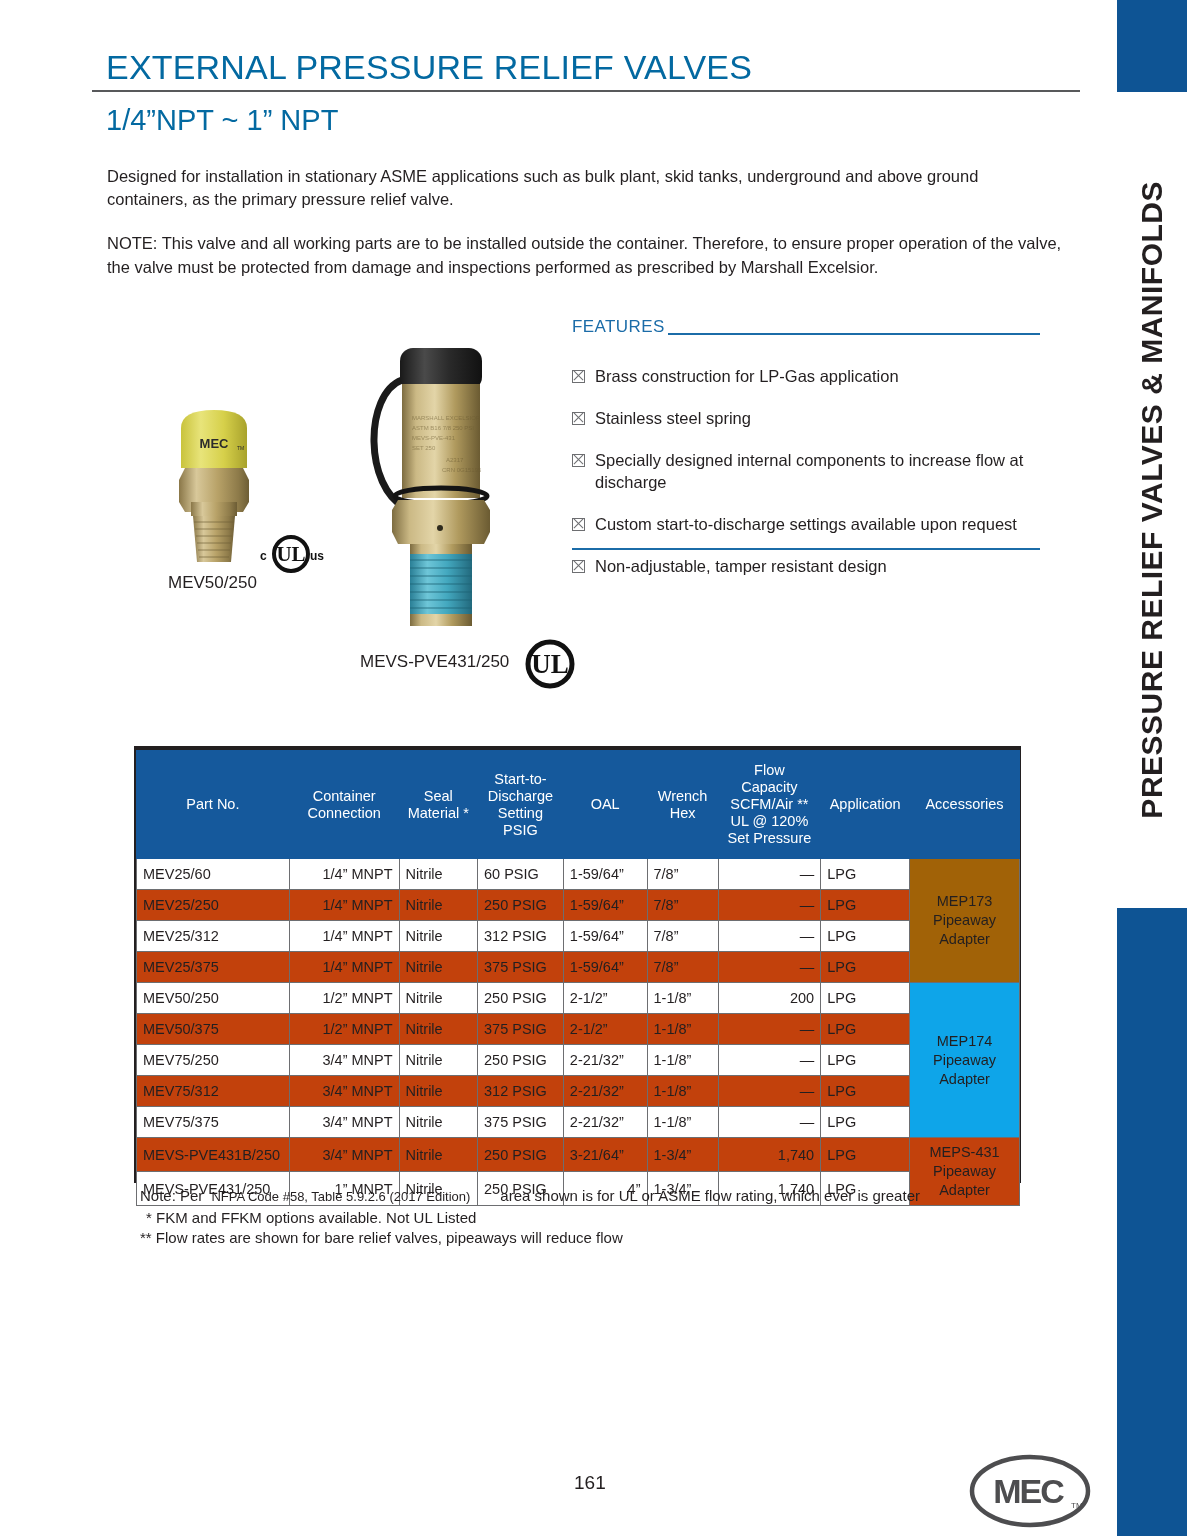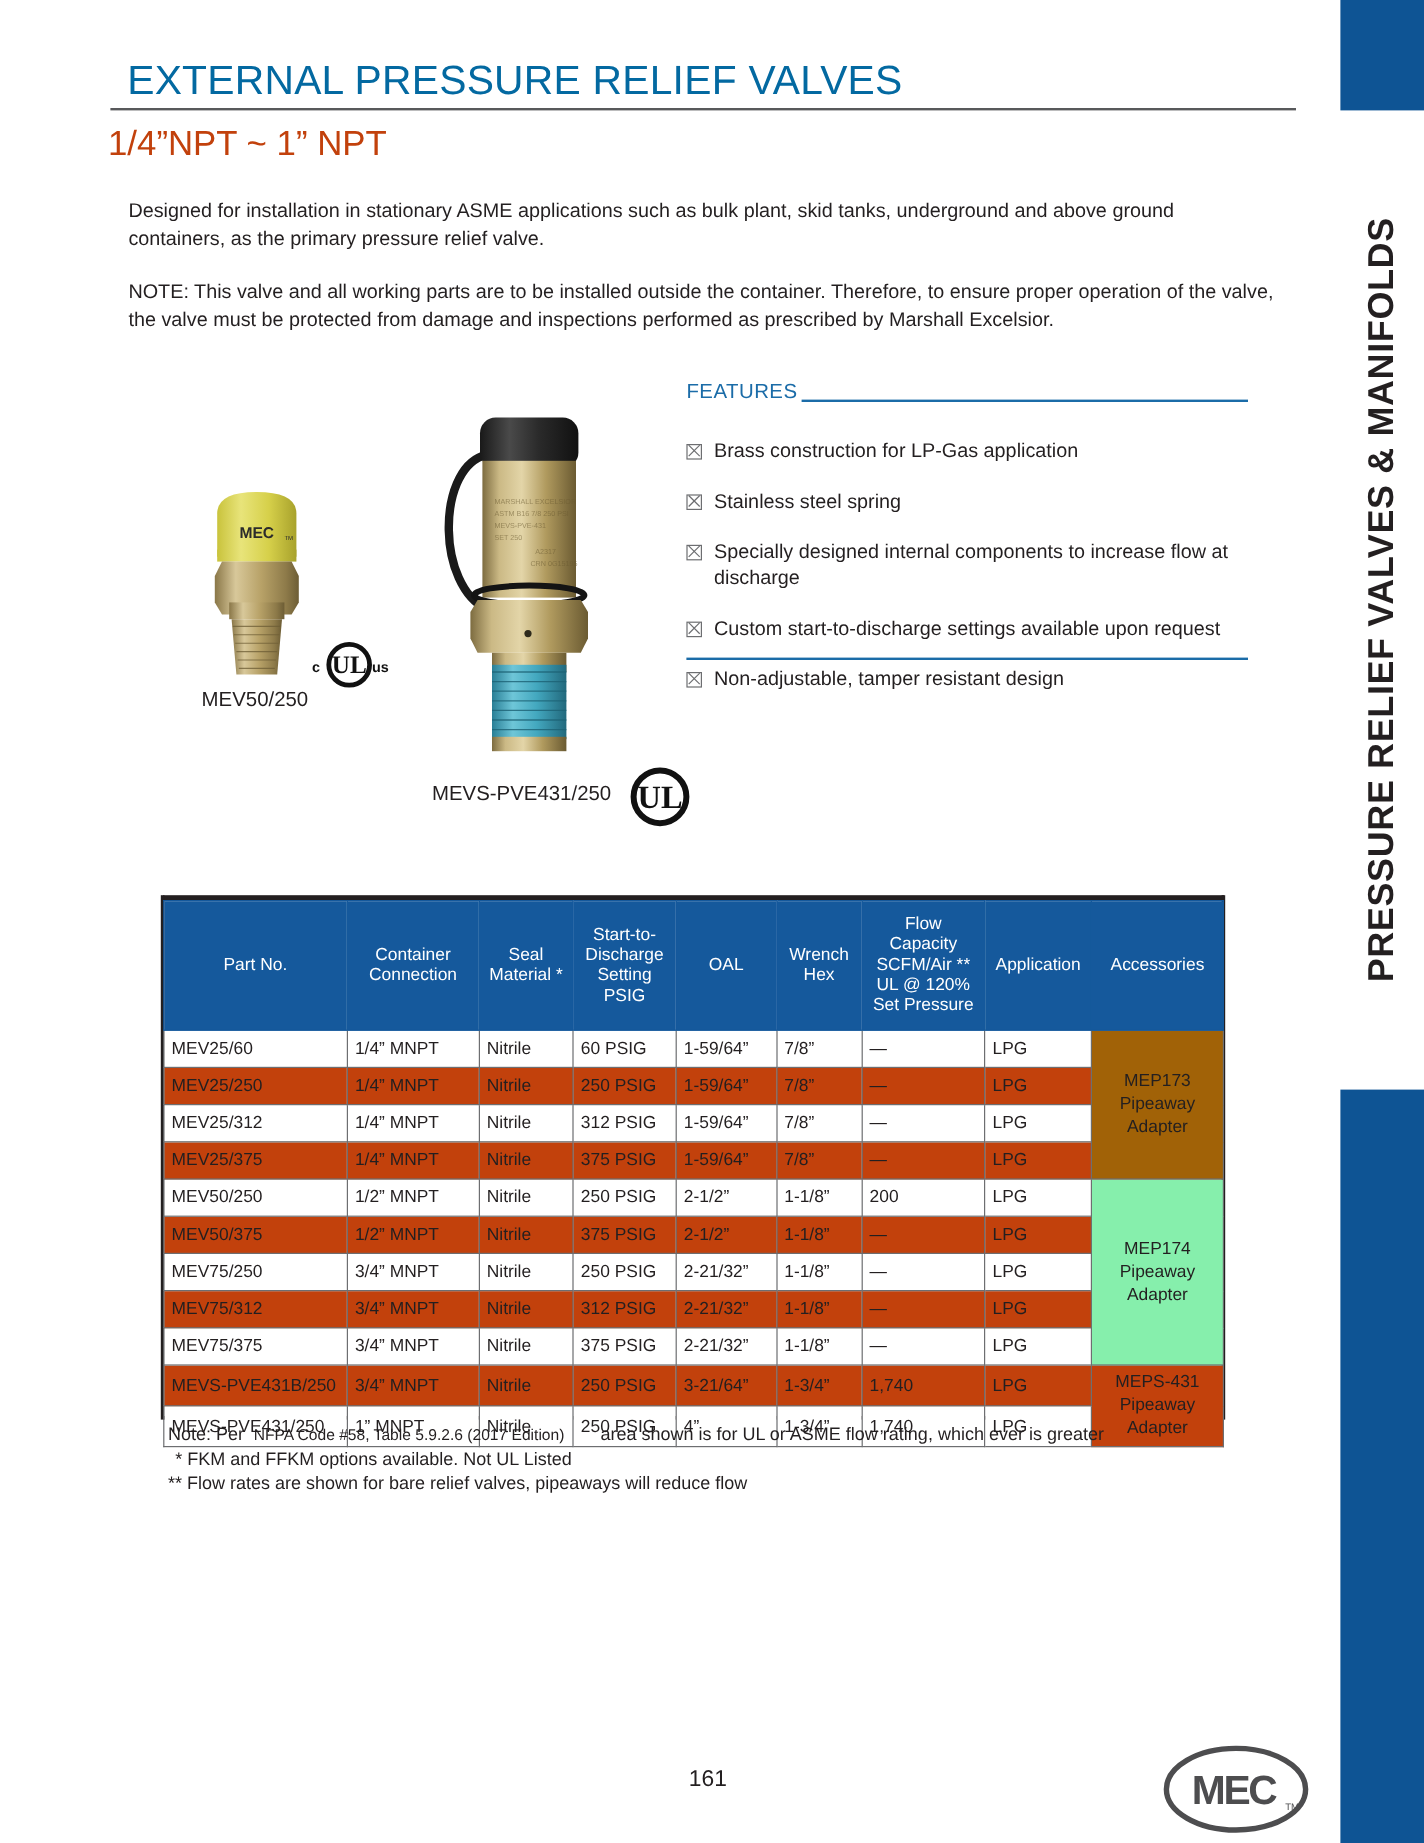--- a/index.html
+++ b/index.html
@@ -60,23 +60,23 @@
     letter-spacing: 0.2px;
   }
   .title-rule {
     position: absolute;
     left: 92px; top: 90px;
     width: 988px; height: 2px;
     background: #58595b;
   }
   .subtitle {
     position: absolute;
-    left: 90px; top: 104px;
+    left: 106px; top: 104px;
     font-size: 29px;
-    color: #c2410c;
+    color: #0369a1;
   }
 
   .intro-para {
     position: absolute;
     left: 107px; top: 148px;
     width: 920px;
     font-size: 16.5px;
     line-height: 23px;
     color: #231f20;
   }
@@ -201,29 +201,29 @@
   .spec-table thead tr { height: 108px; }
   .spec-table td {
     border: 1px solid #6d6e71;
     padding: 5px 6px;
     height: 20px;
     vertical-align: middle;
     color: #231f20;
     background: #ffffff;
   }
   .spec-table tbody tr.alt td { background: #c2410c; }
-  .spec-table td.c { text-align: left; }
+  .spec-table td.c { text-align: right; }
   .spec-table td.l { text-align: left; }
   .spec-table td.acc {
     text-align: center;
     line-height: 19px;
     font-size: 14.5px;
   }
   .spec-table td.acc-white { background: #a16207; }
-  .spec-table td.acc-gray  { background: #86efac; }
+  .spec-table td.acc-gray  { background: #0ea5e9; }
 
   .tbl-outer-top {
     position: absolute;
     left: 136px; top: 746px;
     width: 884px; height: 4px;
     background: #231f20;
   }
   .tbl-outer-bottom {
     position: absolute;
     left: 136px; top: 1180px;

